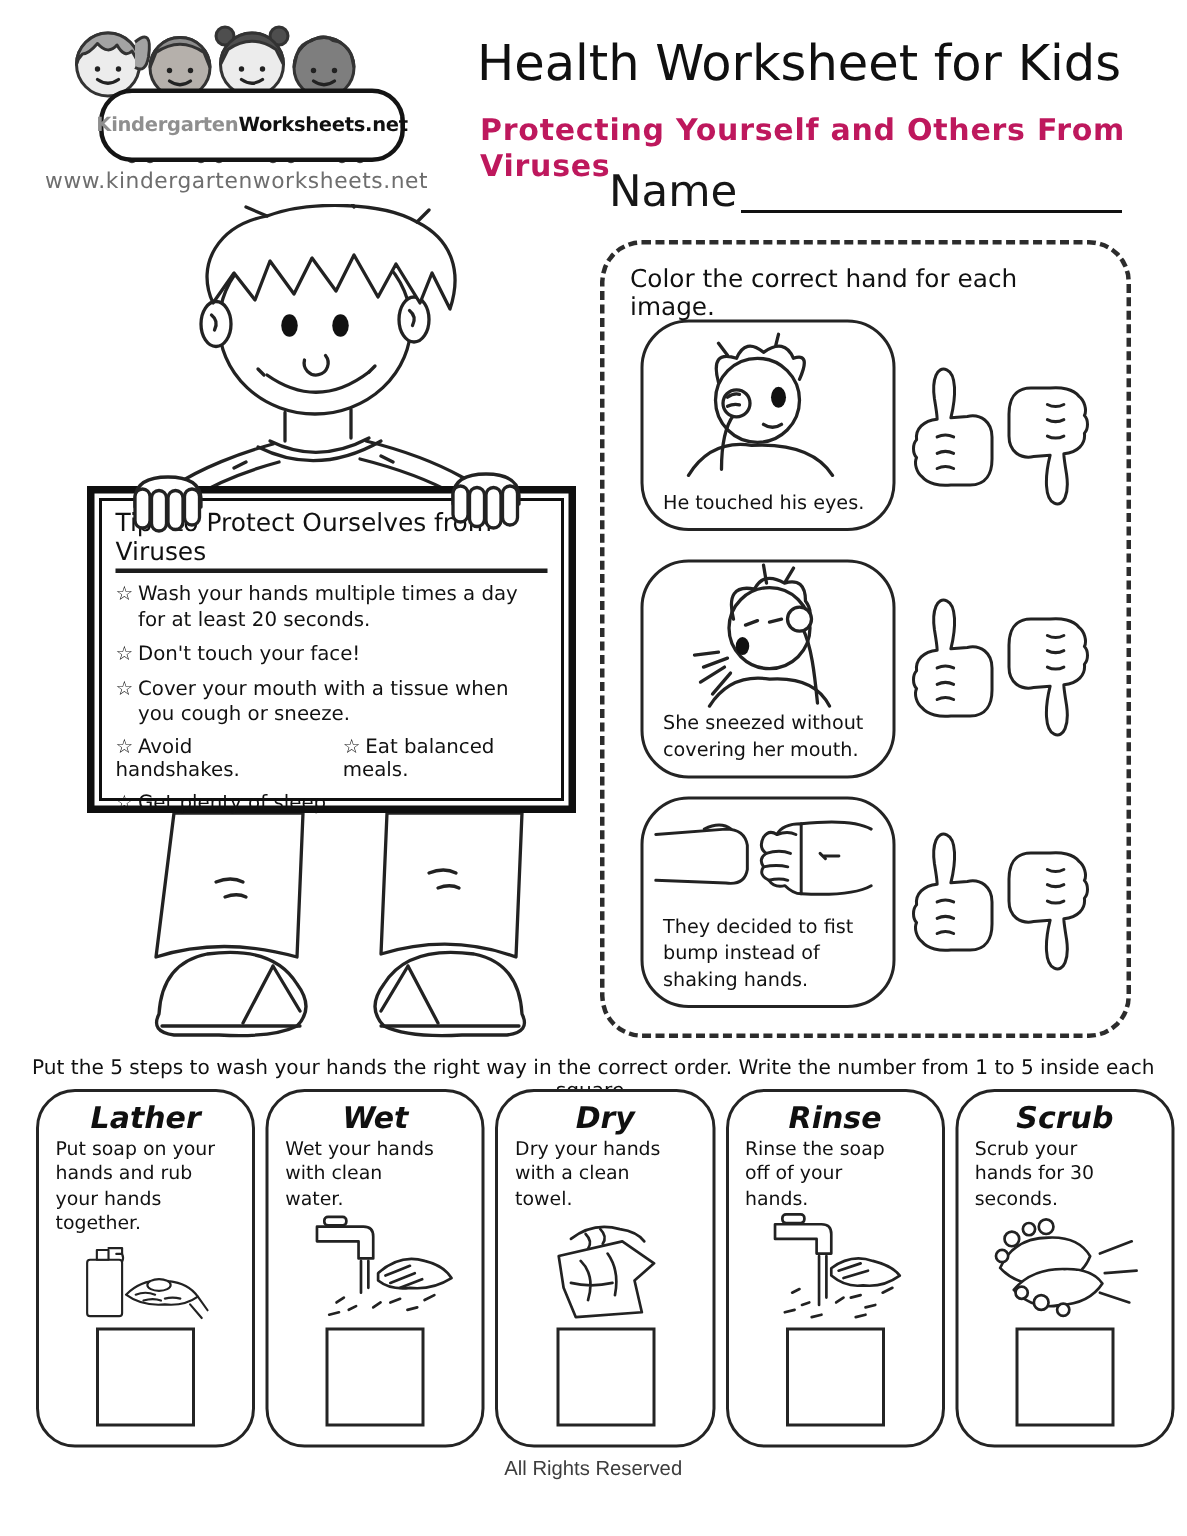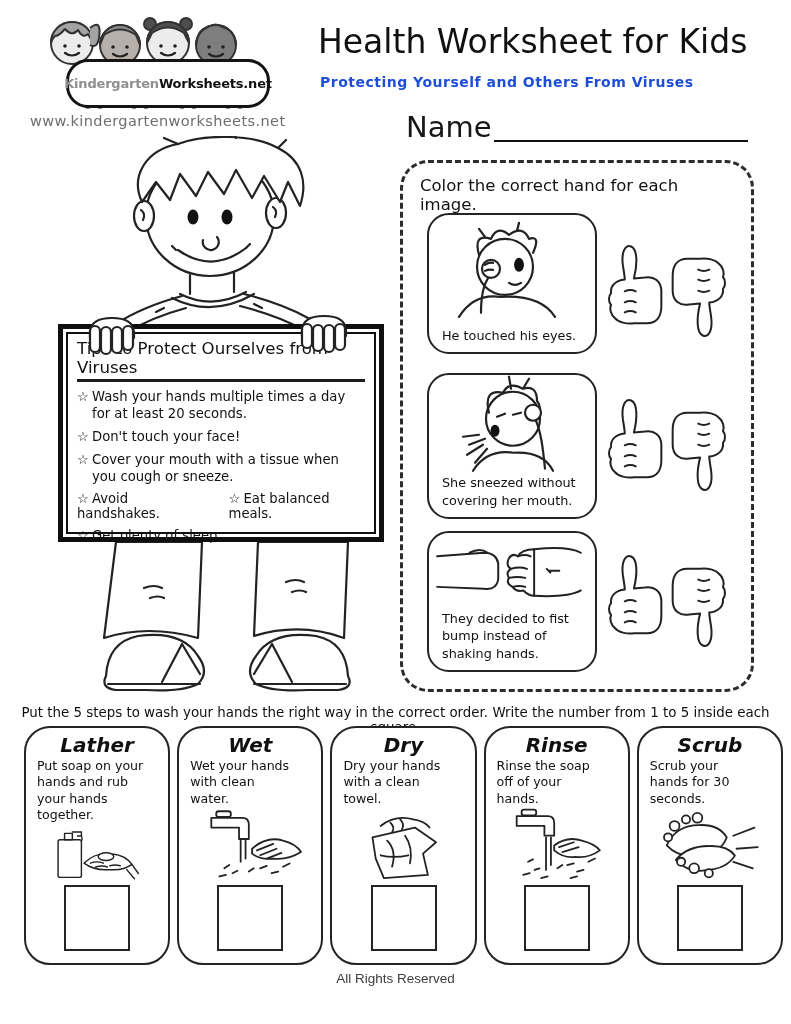--- a/index.html
+++ b/index.html
@@ -13,29 +13,29 @@
   
   #logo-pill{left:66px;top:59px;width:198px;height:43px;border:3px solid #141414;border-radius:22px;
              background:#fff;display:flex;align-items:center;justify-content:center;white-space:nowrap;
              font-weight:bold;font-size:13px;letter-spacing:-0.2px;z-index:2;}
   #logo-pill .gray{color:#8f8f8f;}
   #logo-pill .black{color:#101010;}
   #site-url{left:30px;top:113px;width:250px;font-size:14.5px;color:#6e6e6e;letter-spacing:0.4px;}
 
   
   #main-title{left:318px;top:22px;width:460px;font-size:33px;color:#101010;}
-  #subtitle{left:320px;top:74px;width:460px;font-size:14px;font-weight:600;letter-spacing:0.5px;color:#1d4ed8;}
+  #subtitle{left:320px;top:74px;width:460px;font-size:20px;font-weight:600;letter-spacing:0.5px;color:#be185d;}
   #name-row{left:406px;top:110px;width:342px;display:flex;align-items:flex-end;}
   #name-label{font-size:29px;color:#161616;line-height:1;}
   #name-line{flex:1;border-bottom:2.5px solid #111;height:30px;margin-left:2px;}
 
   
   #color-box{left:400px;top:160px;width:348px;height:526px;border:3px dashed #2c2c2c;border-radius:28px;}
   #color-instruction{left:17px;top:13px;width:320px;font-size:16.5px;color:#111;}
-  .img-card{border:2.5px solid #242424;border-radius:22px;background:#fff;display:flex;flex-direction:column;}
+  .img-card{border:2.5px solid #242424;border-radius:32px;background:#fff;display:flex;flex-direction:column;}
   .img-card .pic{flex:1;}
   .caption{font-size:12.8px;line-height:1.35;padding:0 8px 8px 13px;color:#111;}
   .thumbs{display:flex;align-items:flex-start;}
   .thumb-down{transform:rotate(180deg);margin-top:14px;margin-left:4px;}
 
   
   #sign-outer{left:58px;top:324px;width:326px;height:218px;border:5px solid #0f0f0f;background:#fff;
               padding:3px;box-sizing:border-box;z-index:3;}
   #sign-inner{border:2.5px solid #0f0f0f;height:100%;box-sizing:border-box;padding:5px 9px 4px 9px;}
   #sign-title{font-size:16.6px;color:#111;border-bottom:3px solid #1d1d1d;padding-bottom:2px;}

